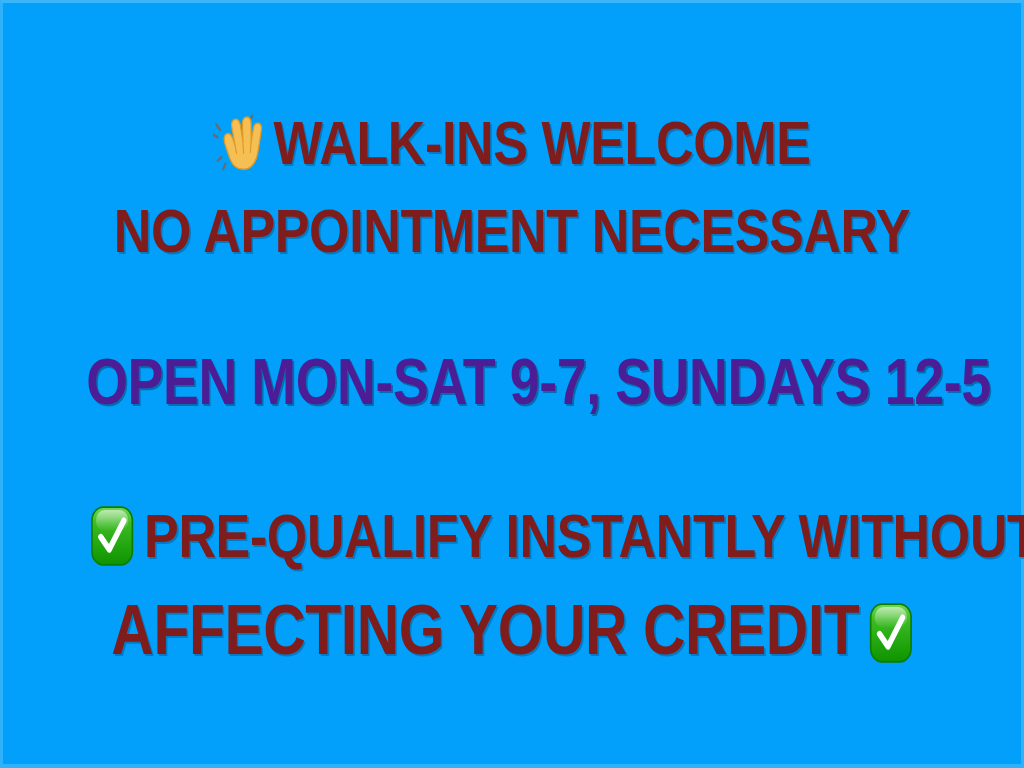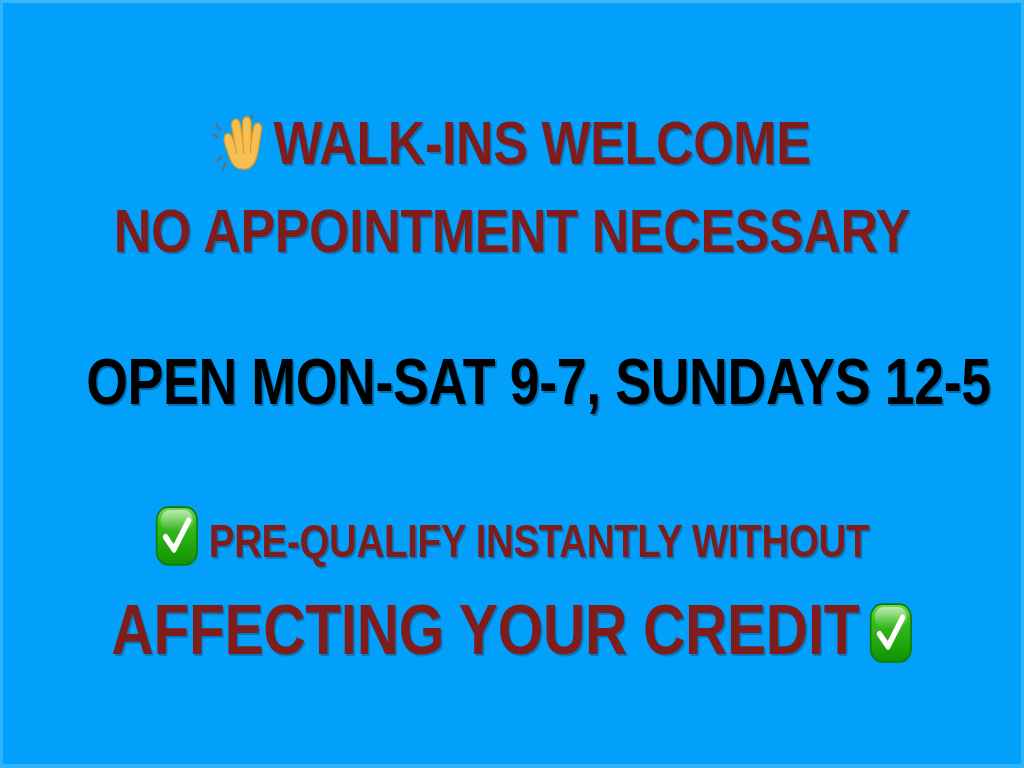--- a/index.html
+++ b/index.html
@@ -46,29 +46,29 @@
     display: inline-block;
     transform: scaleX(0.84);
     transform-origin: center center;
   }
 
   .white {
     color: #7f1d1d;
     text-shadow: 2px 2px 0 rgba(0,0,0,0.22);
   }
   .black {
-    color: #000000;
+    color: #4c1d95;
     text-shadow: 2px 2px 0 rgba(0,0,0,0.30);
   }
 
   
   #line-walkins   { top: 112px; font-size: 62px; }
   #line-noappt    { top: 200px; font-size: 62px; }
   #line-hours     { top: 350px; font-size: 64px; }
-  #line-prequal   { top: 505px; font-size: 46px; }
+  #line-prequal   { top: 505px; font-size: 62px; }
   #line-affecting { top: 595px; font-size: 70px; }
 
   
   .emoji {
     display: inline-block;
     vertical-align: -10px;
     position: relative;
   }
   .wave { width: 60px; height: 62px; }
   .check { width: 52px; height: 62px; }

